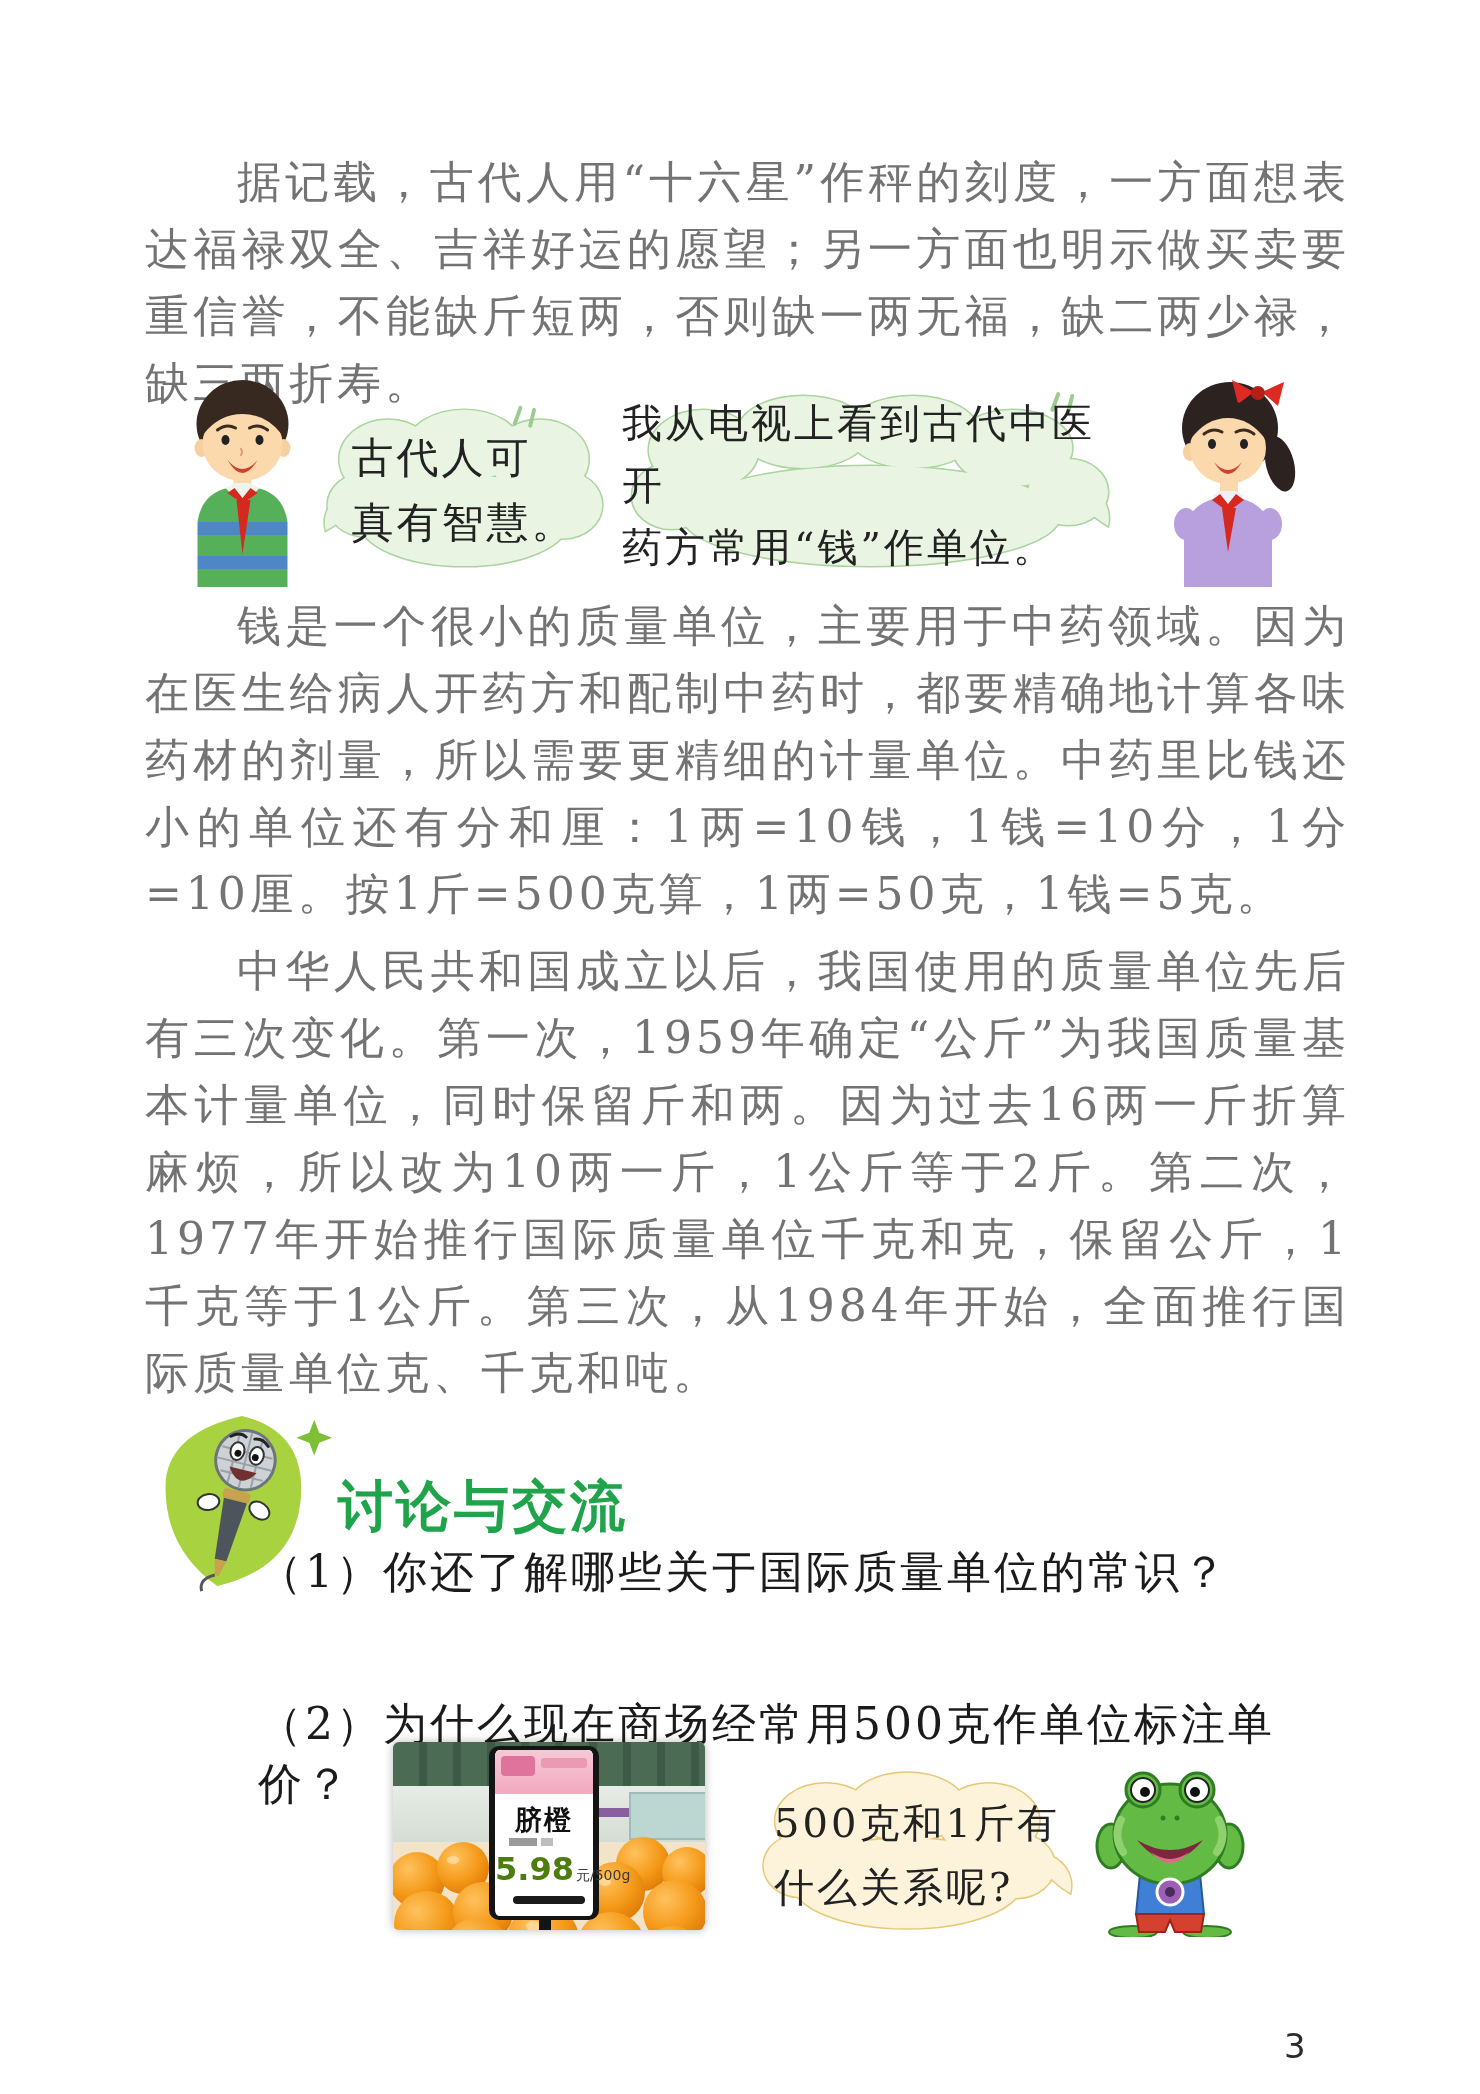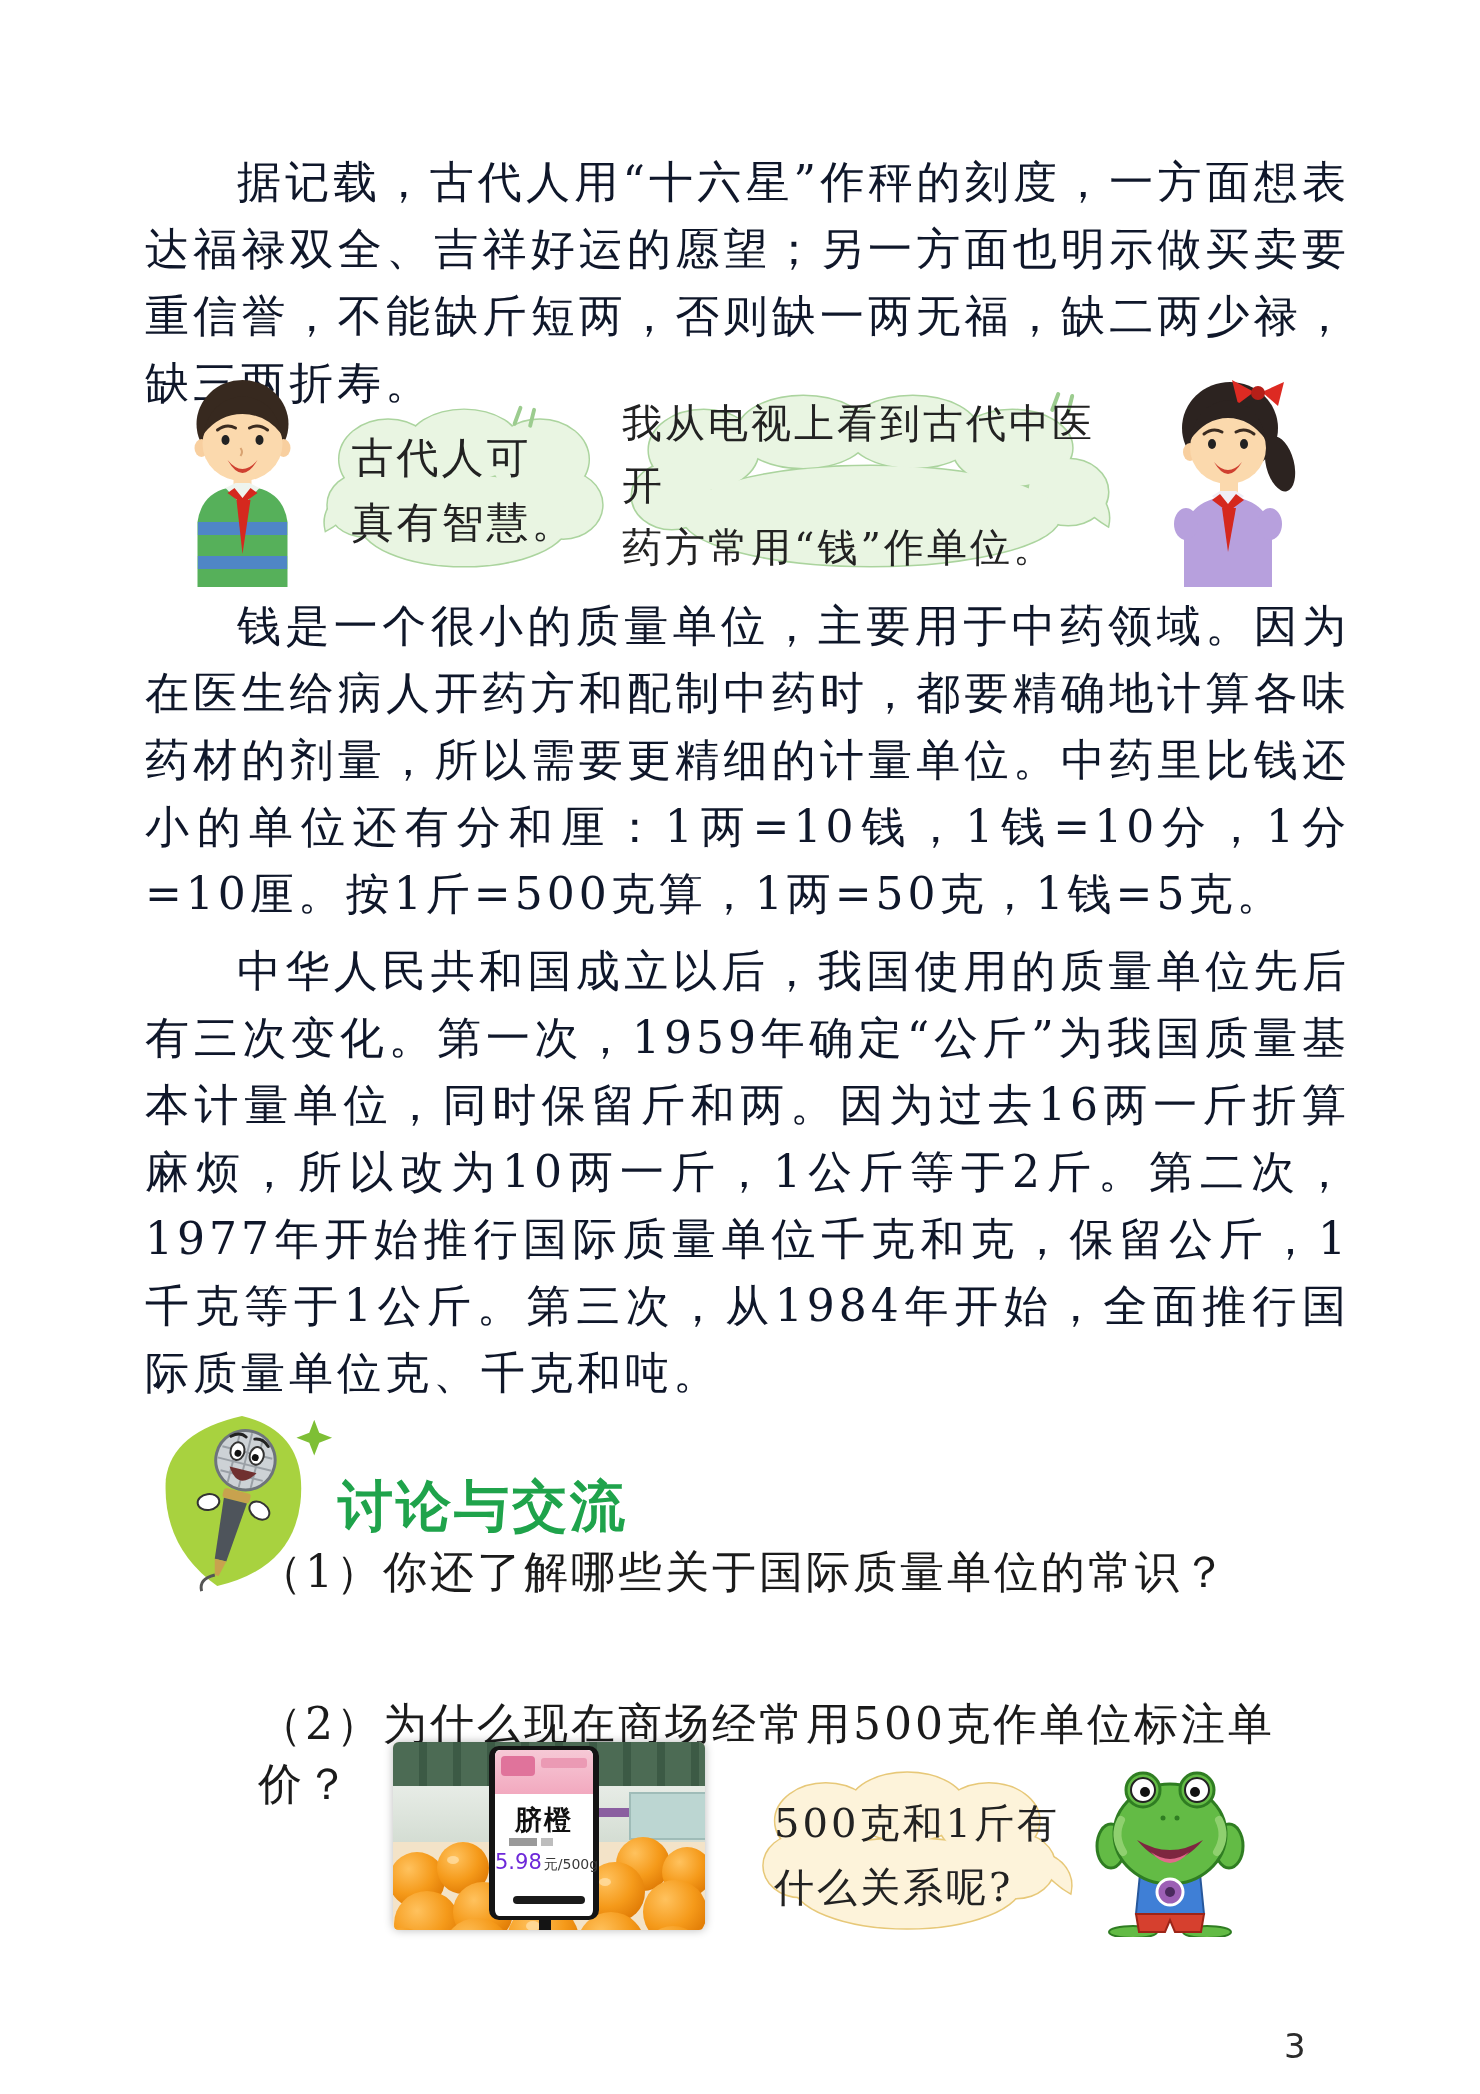--- a/index.html
+++ b/index.html
@@ -3,21 +3,21 @@
 <meta charset="utf-8">
 <style>
   html,body{margin:0;padding:0;background:#fff;}
   .page{
     position:relative;width:1480px;height:2094px;background:#ffffff;overflow:hidden;
     font-family:"DejaVu Serif","Liberation Serif",serif;color:#1b1b1b;
   }
   .para{
     position:absolute;left:145px;width:1205px;margin:0;
     font-size:44px;line-height:67px;letter-spacing:4px;
-    text-align:justify;text-indent:92px;color:#0f172a;
+    text-align:justify;text-indent:92px;color:#737373;
   }
   .question{
     position:absolute;left:258px;width:1100px;margin:0;
     font-size:44px;line-height:60px;letter-spacing:3px;color:#1b1b1b;
   }
   
   .char-svg{position:absolute;}
   .bubble{position:absolute;}
   .bubble svg.cloud{position:absolute;inset:0;width:100%;height:100%;}
   .bubble-text{
@@ -60,21 +60,21 @@
     background:linear-gradient(#f6c9d6,#f2a9bf);
   }
   .sign-ribbon{position:absolute;left:6px;top:6px;width:34px;height:20px;background:#e0739b;border-radius:4px;}
   .sign-ribbon2{position:absolute;left:46px;top:8px;width:46px;height:10px;background:#eb9ab4;border-radius:3px;}
   .sign-name{position:absolute;left:0;top:52px;width:100%;font-size:27px;font-weight:bold;color:#111;letter-spacing:2px;}
   .sign-fineprint{
     position:absolute;left:14px;top:88px;width:44px;height:8px;
     background:linear-gradient(90deg,#9a9a9a 0 28px,transparent 28px 32px,#bdbdbd 32px 44px);
   }
   .sign-price{position:absolute;left:0;top:100px;width:100%;white-space:nowrap;}
-  .price-num{font-size:21px;font-weight:normal;color:#6d28d9;letter-spacing:0;}
+  .price-num{font-size:32px;font-weight:bold;color:#4d7c0f;letter-spacing:0;}
   .price-unit{font-size:14px;color:#3a3a3a;margin-left:2px;}
   .sign-bar{position:absolute;left:18px;top:146px;width:72px;height:8px;background:#1a1a1a;border-radius:4px;}
   .sign-pole{position:absolute;left:146px;top:178px;width:12px;height:42px;background:#141414;}
   .page-number{
     position:absolute;left:1284px;top:2026px;font-family:"DejaVu Sans","Liberation Sans",sans-serif;
     font-size:34px;color:#2b2b2b;letter-spacing:1px;
   }
 </style>
 </head>
 <body>

